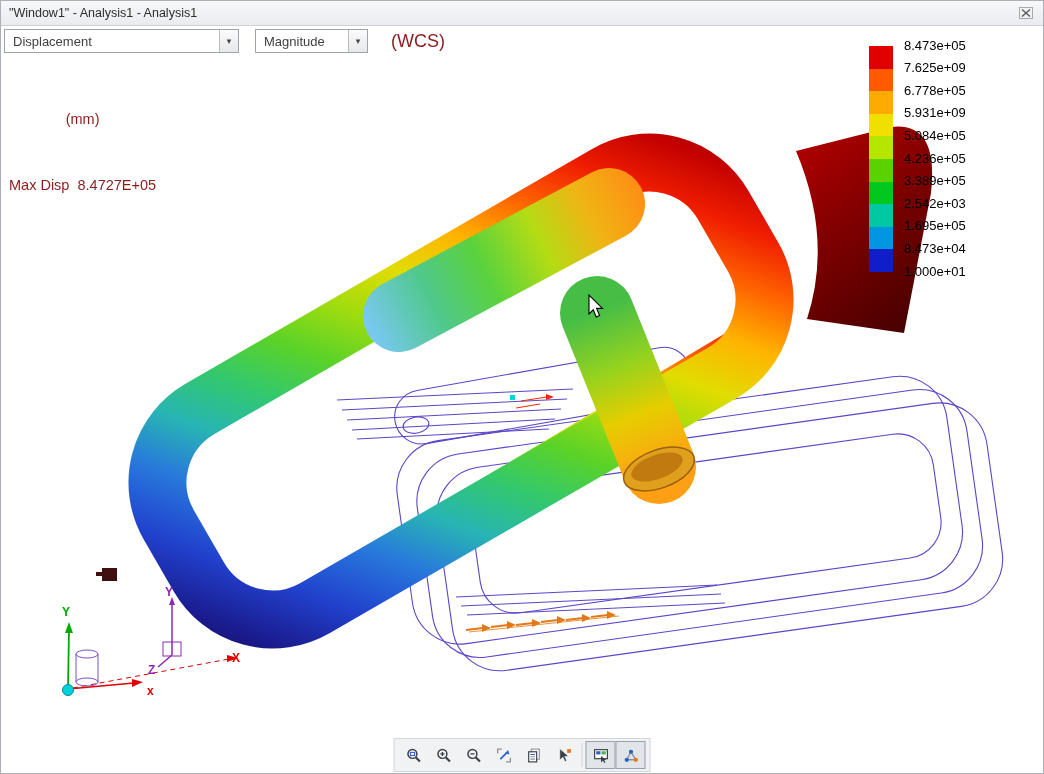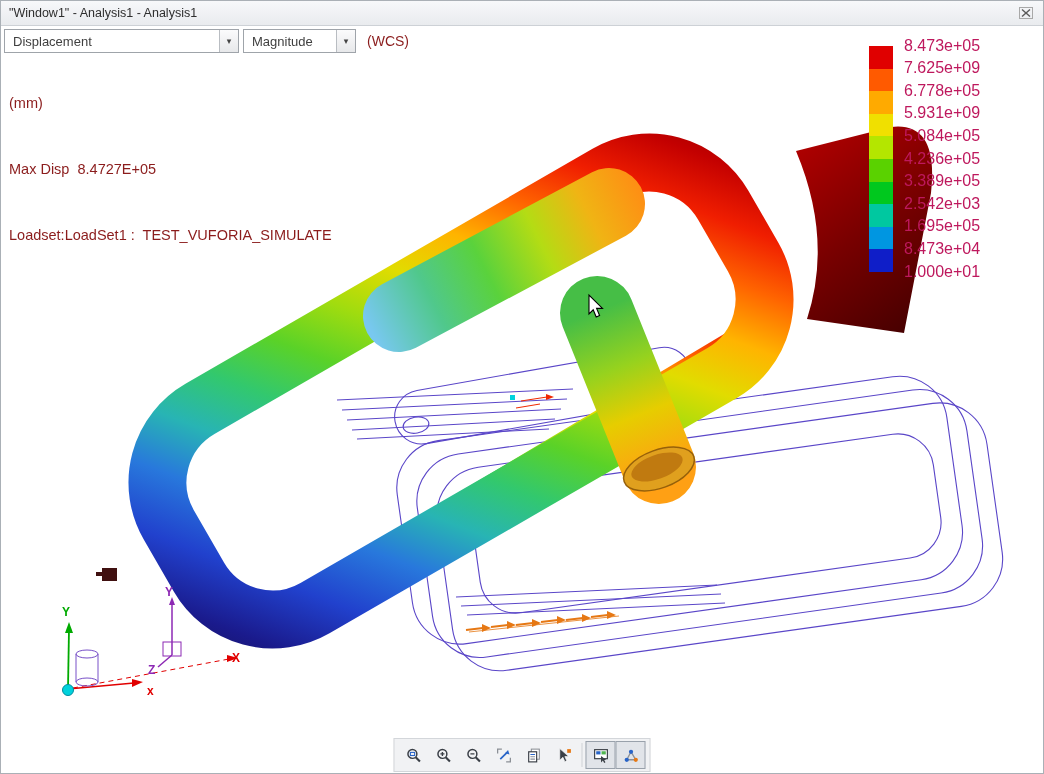--- a/index.html
+++ b/index.html
@@ -6,38 +6,38 @@
   body{width:1044px;height:774px;font-family:"Liberation Sans","DejaVu Sans",sans-serif;background:#fff;}
   .window{position:relative;width:1044px;height:774px;background:#fff;border:1px solid #aab0b6;box-sizing:border-box;overflow:hidden;}
 
   
   .titlebar{position:absolute;top:0;left:0;right:0;height:25px;background:linear-gradient(#f7f8fa,#e9ebee);
     border-bottom:1px solid #cdd1d6;display:flex;align-items:center;padding:0 8px;box-sizing:border-box;z-index:5;}
   .titlebar .title{font-size:12.5px;color:#2e2e2e;flex:1;white-space:pre;}
   .titlebar .close{width:18px;height:16px;display:flex;align-items:center;justify-content:center;cursor:default;}
 
   
-  .topbar{position:absolute;top:28px;left:3px;display:flex;align-items:center;gap:4px;z-index:4;}
+  .topbar{position:absolute;top:28px;left:3px;display:flex;align-items:center;gap:16px;z-index:4;}
   .combo{display:flex;align-items:stretch;height:24px;background:#fff;border:1px solid #9fa4aa;box-sizing:border-box;}
   .combo-text{padding:0 8px;font-size:13px;color:#3f3f3f;display:flex;align-items:center;}
   .combo-arrow{width:18px;border-left:1px solid #b9bdc2;background:linear-gradient(#fbfbfc,#e7e8ea);
     display:flex;align-items:center;justify-content:center;font-size:9px;color:#444;}
   .combo.quantity .combo-text{width:198px;}
   .combo.component .combo-text{width:76px;}
-  .csys{font-size:14px;color:#8b1c1c;margin-left:7px;white-space:pre;}
-
-  
-  .info{position:absolute;top:47px;left:8px;z-index:4;color:#8b1c1c;font-size:14.5px;line-height:22px;white-space:pre;}
+  .csys{font-size:18px;color:#8b1c1c;margin-left:7px;white-space:pre;}
+
+  
+  .info{position:absolute;top:63px;left:8px;z-index:4;color:#8b1c1c;font-size:14.5px;line-height:22px;white-space:pre;text-align:center;}
 
   
   .legend{position:absolute;top:45px;left:868px;z-index:4;}
   .legend-bar{position:absolute;top:0;left:0;width:24px;height:226px;}
   .legend-seg{width:24px;height:22.6px;}
   .legend-labels{position:absolute;left:35px;top:-11.3px;}
-  .legend-label{height:22.6px;line-height:22.6px;font-size:16px;color:#be185d;white-space:pre;}
+  .legend-label{height:22.6px;line-height:22.6px;font-size:13px;color:#000000;white-space:pre;}
 
   
   .viewport{position:absolute;inset:0;z-index:1;}
   .viewport svg{display:block;}
   .axis-label{font-size:12px;font-weight:bold;}
 
   
   .bottombar{position:absolute;bottom:1px;left:50%;transform:translateX(-50%);display:flex;align-items:center;
     padding:2px 4px;background:#f1f2f4;border:1px solid #d3d6da;z-index:4;}
   .tool-btn{width:30px;height:28px;display:flex;align-items:center;justify-content:center;
@@ -210,21 +210,20 @@
     <div class="combo component">
       <span class="combo-text">Magnitude</span>
       <span class="combo-arrow">▾</span>
     </div>
     <span class="csys">(WCS)</span>
   </div>
 
   <div class="info">
     <div>(mm)</div>
     <div>Max Disp  8.4727E+05</div>
-    <div>Loadset:LoadSet1 :  TEST_VUFORIA_SIMULATE</div>
   </div>
 
   <div class="legend">
     <div class="legend-bar">
         <div class="legend-seg" style="background: rgb(224, 0, 0);"></div>
         <div class="legend-seg" style="background: rgb(255, 90, 0);"></div>
         <div class="legend-seg" style="background: rgb(255, 170, 0);"></div>
         <div class="legend-seg" style="background: rgb(240, 224, 0);"></div>
         <div class="legend-seg" style="background: rgb(180, 230, 0);"></div>
         <div class="legend-seg" style="background: rgb(90, 210, 0);"></div>

